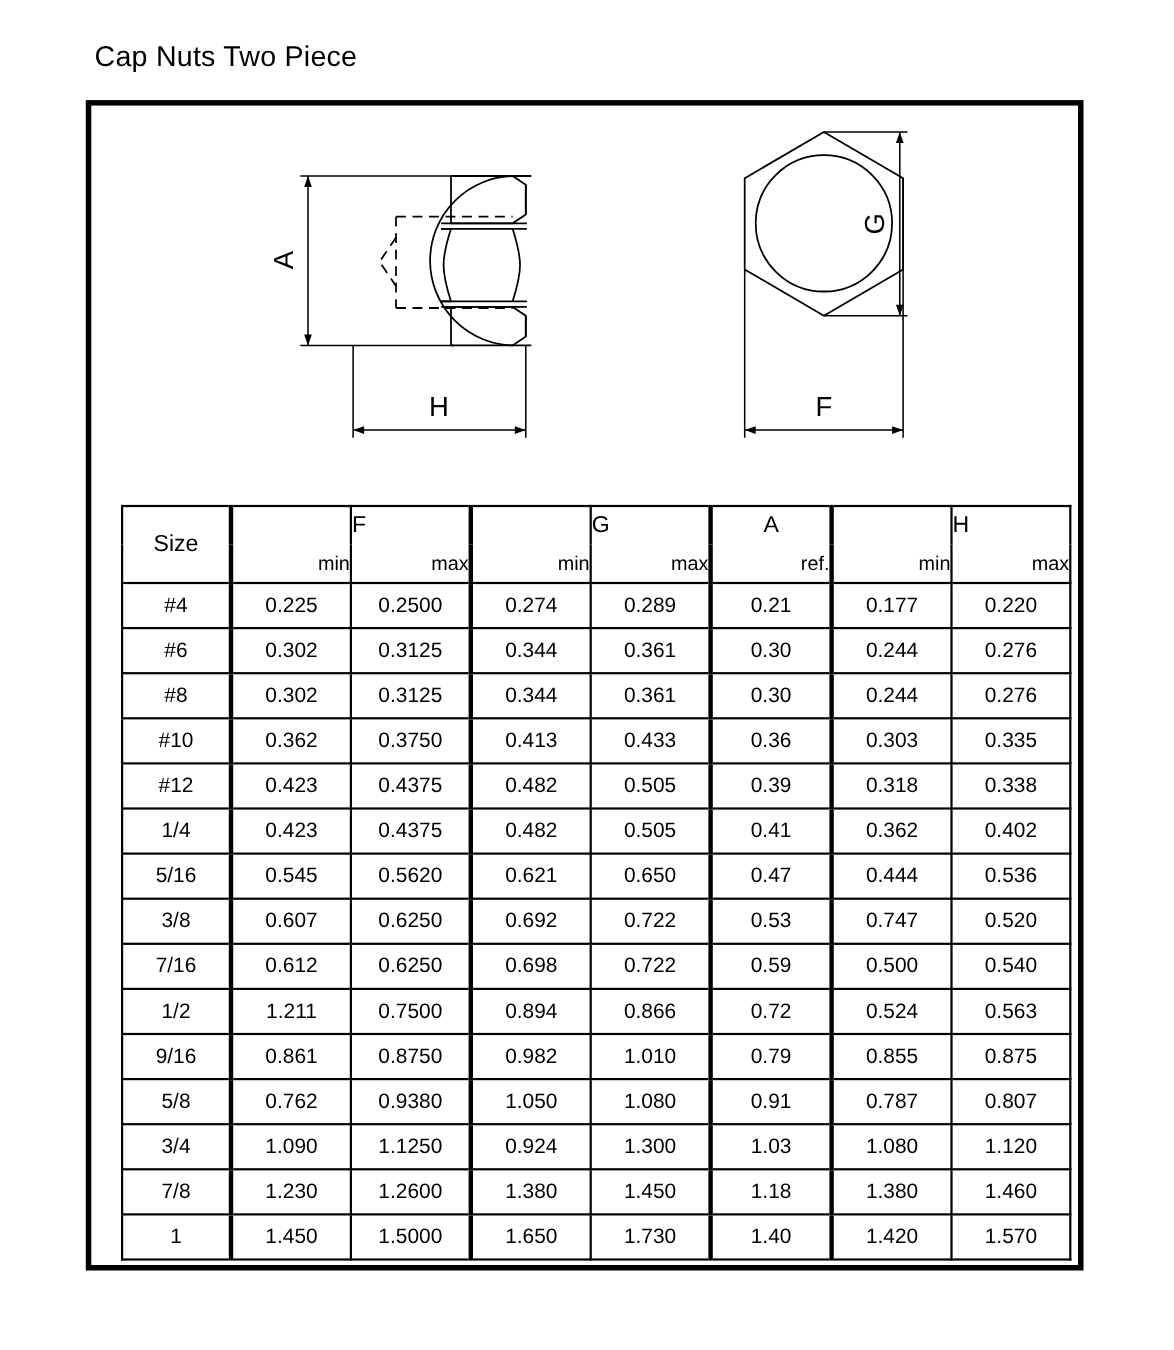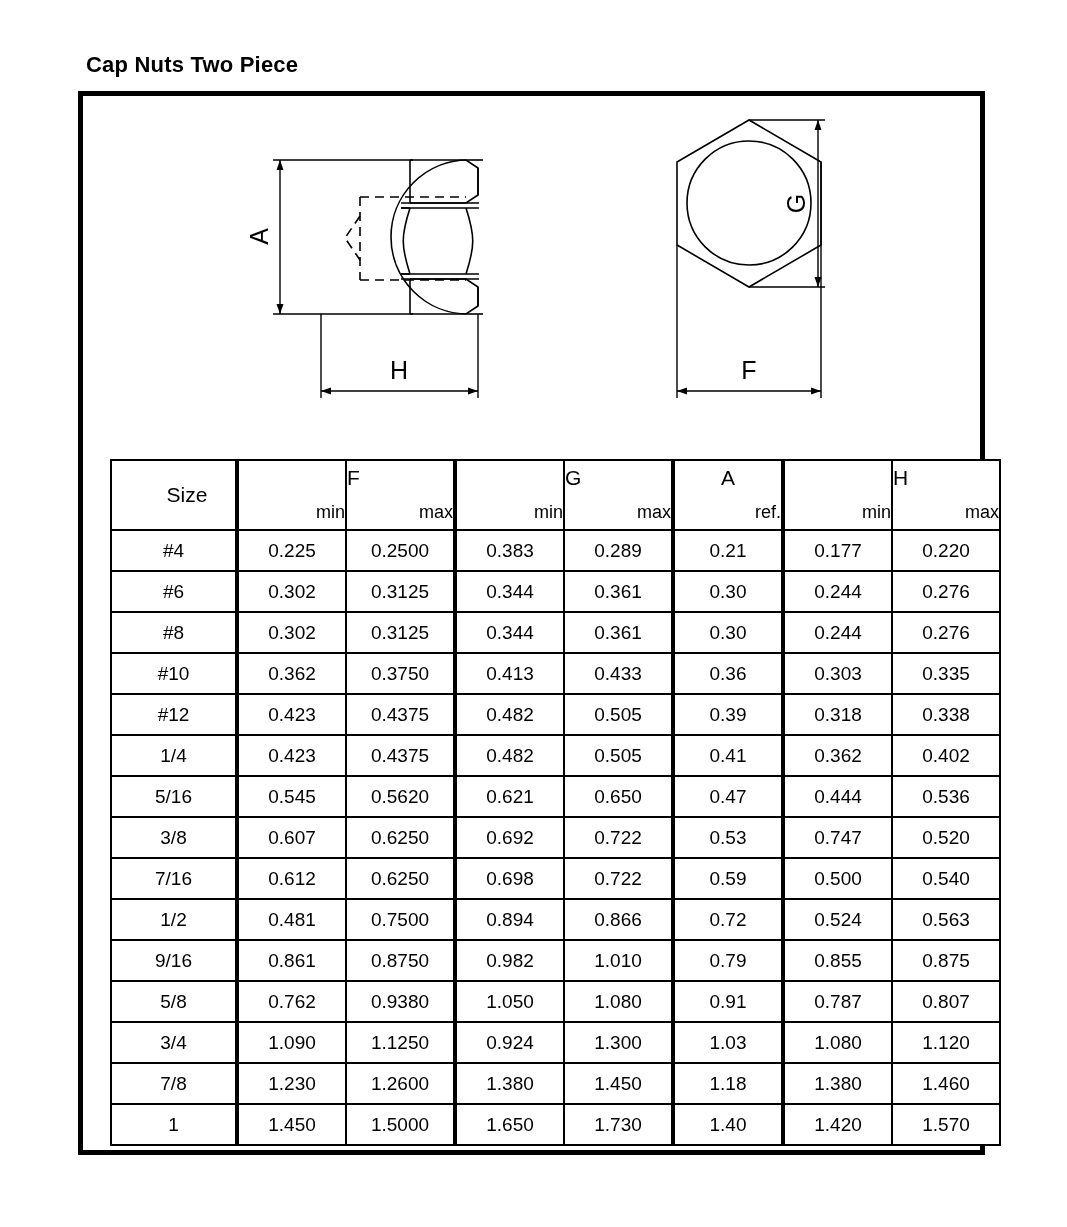--- a/index.html
+++ b/index.html
@@ -14,25 +14,24 @@
     font-family: "Liberation Sans", sans-serif;
     color: #000000;
     overflow: hidden;
     position: relative;
   }
 
   
   #page-title {
     position: absolute;
     left: 86px;
-    top: 52px;
-    font-size: 22px;
+    top: 36px;
+    font-size: 26px;
     letter-spacing: 0.2px;
     white-space: nowrap;
-    font-weight: bold;
   }
 
   
   #sheet-frame {
     position: absolute;
     left: 78px;
     top: 91px;
     width: 907px;
     height: 1064px;
     border: 5px solid #000000;
@@ -99,21 +98,20 @@
   }
   table.spec thead .hdr-sub td {
     height: 34px;
     border-top: none;
     font-size: 18px;
     text-align: right;
   }
   
   table.spec td.size-head {
     font-size: 19px;
-    padding-left: 27px;
   }
   
   td.tick-left  { border-right: 2px solid #000000; margin-top: 29px; }
   td.tick-right { border-left: 2px solid #000000; }
   td.notick-left  { border-right: none; }
   td.notick-right { border-left: none; }
 
   table.spec tbody td {
     height: 39px;
   }
@@ -269,21 +267,21 @@
           <td class="col-num tick-right">min</td>
           <td class="col-num tick-left">max</td>
         </tr>
       </thead>
       <tbody id="spec-tbody">
 
       <tr>
             <td class="col-size grp-right">#4</td>
             <td class="col-num">0.225</td>
             <td class="col-num grp-right">0.2500</td>
-            <td class="col-num">0.383</td>
+            <td class="col-num">0.274</td>
             <td class="col-num grp-right">0.289</td>
             <td class="col-ref grp-right">0.21</td>
             <td class="col-num">0.177</td>
             <td class="col-num">0.220</td>
           </tr>
           <tr>
             <td class="col-size grp-right">#6</td>
             <td class="col-num">0.302</td>
             <td class="col-num grp-right">0.3125</td>
             <td class="col-num">0.344</td>
@@ -357,21 +355,21 @@
             <td class="col-num">0.612</td>
             <td class="col-num grp-right">0.6250</td>
             <td class="col-num">0.698</td>
             <td class="col-num grp-right">0.722</td>
             <td class="col-ref grp-right">0.59</td>
             <td class="col-num">0.500</td>
             <td class="col-num">0.540</td>
           </tr>
           <tr>
             <td class="col-size grp-right">1/2</td>
-            <td class="col-num">0.481</td>
+            <td class="col-num">1.211</td>
             <td class="col-num grp-right">0.7500</td>
             <td class="col-num">0.894</td>
             <td class="col-num grp-right">0.866</td>
             <td class="col-ref grp-right">0.72</td>
             <td class="col-num">0.524</td>
             <td class="col-num">0.563</td>
           </tr>
           <tr>
             <td class="col-size grp-right">9/16</td>
             <td class="col-num">0.861</td>

